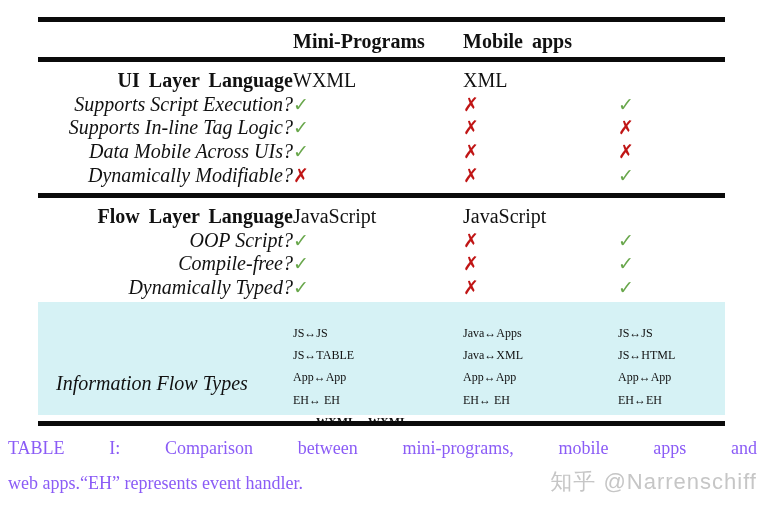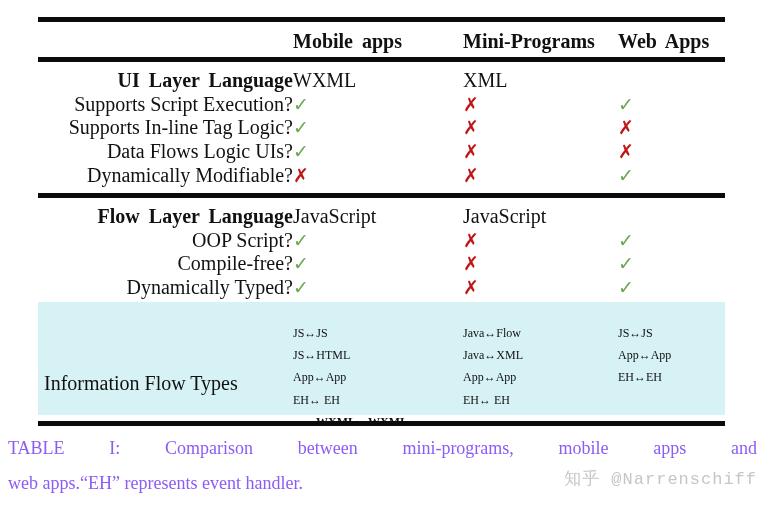--- a/index.html
+++ b/index.html
@@ -14,47 +14,46 @@
   #rule-mid{top:193px;}
   #rule-bot{top:421px;}
   .grid{display:grid;grid-template-columns:255px 170px 155px 1fr;}
   .hdr{position:absolute;top:29px;left:0;width:687px;font-weight:bold;font-size:20px;line-height:24px;word-spacing:4px;}
   .sec{position:absolute;left:0;width:687px;}
   #sec1{top:69px;}
   #sec2{top:205px;}
   .row{height:23.7px;font-size:20px;line-height:23.7px;}
   .lbl{padding-left:6px;text-align:right;}
   .b{font-weight:bold;word-spacing:4px;}
-  .i{}
+  .i{font-style:italic;}
   .mark{font-family:"DejaVu Sans",sans-serif;font-weight:bold;font-size:19px;}
   .check{color:#69a74c;}
   .cross{color:#c01515;}
   .flow{position:absolute;top:302px;left:0;width:687px;height:113px;background:#d6f2f5;}
   .flow .cell{padding-top:20px;font-size:12px;line-height:22.2px;}
-  .flow .labelcell{display:flex;align-items:center;padding-left:6px;font-size:20px;margin-top:32px;}
+  .flow .labelcell{display:flex;align-items:center;padding-left:18px;font-size:20px;margin-top:32px;}
   .flow .bl{font-weight:bold;margin-left:23px;}
   .caption{position:absolute;left:8px;top:431px;width:749px;font-size:18px;line-height:35px;color:#8b5cf6;}
   .cap1{text-align:justify;text-align-last:justify;}
   .cap2{text-align:left;}
   .watermark{
-    position:absolute;right:6px;top:467px;font-family:Liberation Mono, monospace;
-    font-size:17px;color:#c6c6c6;letter-spacing:1px;
+    position:absolute;right:6px;top:467px;font-family:Liberation Sans, sans-serif;
+    font-size:22px;color:#c6c6c6;letter-spacing:1px;
   }
 </style>
 </head>
 <body>
 
 <div class="tbl">
   <div class="rule" id="rule-top"></div>
 
   <div class="hdr grid">
     <div></div>
+    <div>Mini-Programs</div>
     <div>Mobile apps</div>
-    <div>Mini-Programs</div>
-    <div>Web Apps</div>
   </div>
 
   <div class="rule" id="rule-head"></div>
 
   <div class="sec" id="sec1">
     <div class="row grid">
       <div class="lbl b">UI Layer Language</div>
       <div>WXML</div>
       <div>XML</div>
     </div>
@@ -64,21 +63,21 @@
       <div class="mark cross">✗</div>
       <div class="mark check">✓</div>
     </div>
     <div class="row grid">
       <div class="lbl i">Supports In-line Tag Logic?</div>
       <div class="mark check">✓</div>
       <div class="mark cross">✗</div>
       <div class="mark cross">✗</div>
     </div>
     <div class="row grid">
-      <div class="lbl i">Data Flows Logic UIs?</div>
+      <div class="lbl i">Data Mobile Across UIs?</div>
       <div class="mark check">✓</div>
       <div class="mark cross">✗</div>
       <div class="mark cross">✗</div>
     </div>
     <div class="row grid">
       <div class="lbl i">Dynamically Modifiable?</div>
       <div class="mark cross">✗</div>
       <div class="mark cross">✗</div>
       <div class="mark check">✓</div>
     </div>
@@ -109,33 +108,34 @@
       <div class="mark check">✓</div>
       <div class="mark cross">✗</div>
       <div class="mark check">✓</div>
     </div>
   </div>
 
   <div class="flow grid">
     <div class="labelcell i">Information Flow Types</div>
     <div class="cell">
       <div>JS↔JS</div>
-      <div>JS↔HTML</div>
+      <div>JS↔TABLE</div>
       <div>App↔App</div>
       <div>EH↔ EH</div>
       <div class="bl">WXML↔WXML</div>
     </div>
     <div class="cell">
-      <div>Java↔Flow</div>
+      <div>Java↔Apps</div>
       <div>Java↔XML</div>
       <div>App↔App</div>
       <div>EH↔ EH</div>
     </div>
     <div class="cell">
       <div>JS↔JS</div>
+      <div>JS↔HTML</div>
       <div>App↔App</div>
       <div>EH↔EH</div>
     </div>
   </div>
 
   <div class="rule" id="rule-bot"></div>
 </div>
 
 <div class="caption">
   <div class="cap1">TABLE I: Comparison between mini-programs, mobile apps and</div>

